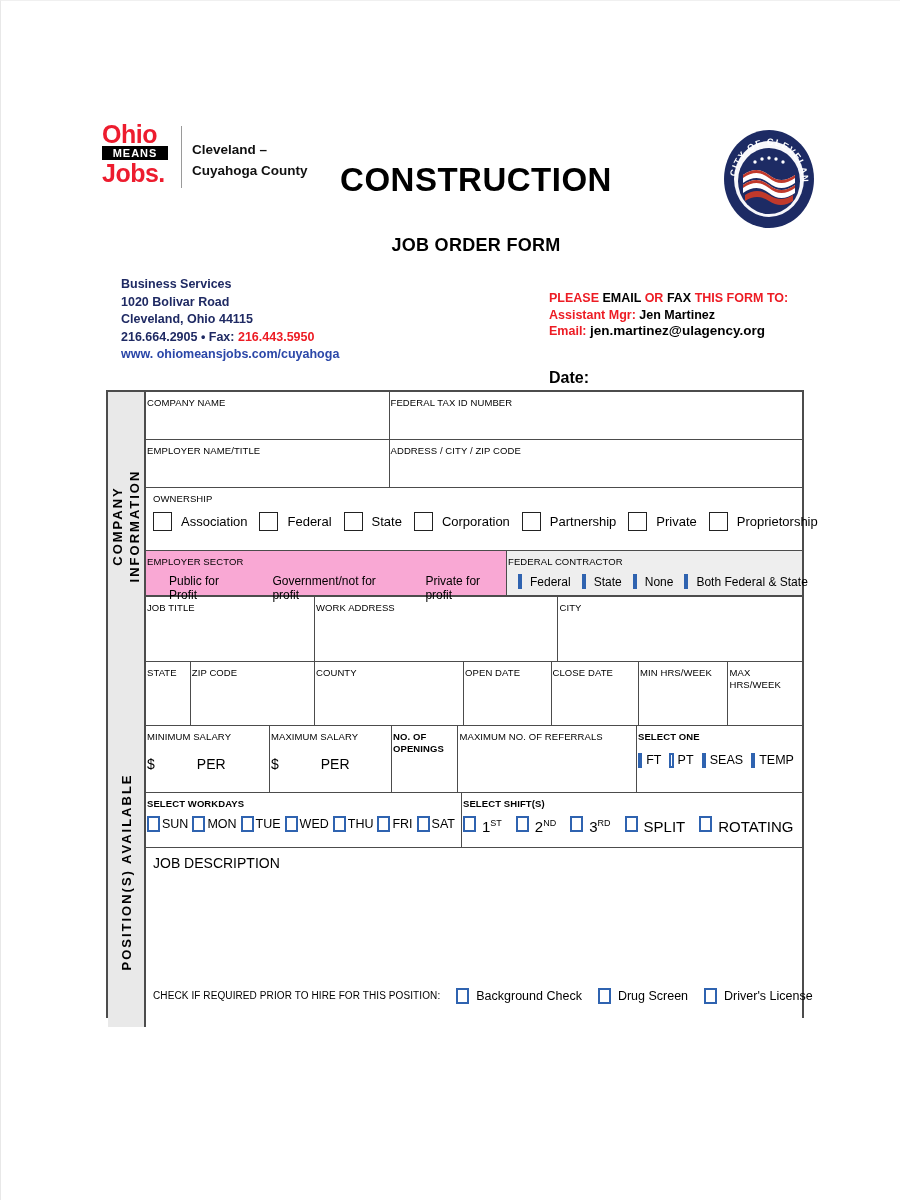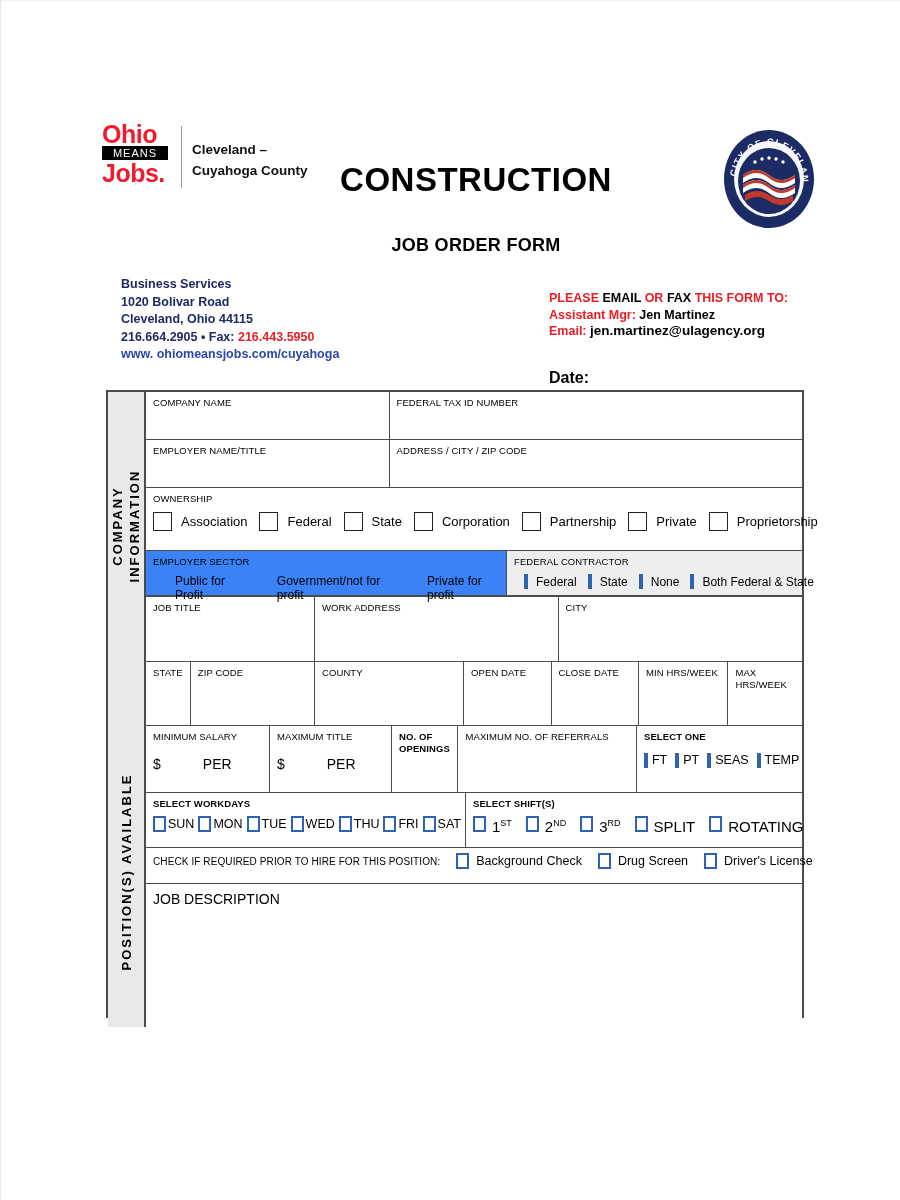--- a/index.html
+++ b/index.html
@@ -42,21 +42,21 @@
     font-family: "Liberation Sans", sans-serif;
     font-weight: bold;
     font-size: 25px;
     line-height: 22px;
     color: #ed1c2e;
     letter-spacing: -0.5px;
   }
   .omj-means {
     background: #000;
     color: #fff;
-    font-weight: normal;
+    font-weight: bold;
     font-size: 11px;
     letter-spacing: 1px;
     text-align: center;
     line-height: 14px;
     width: 66px;
     margin: 1px 0 1px 0;
   }
   .omj-jobs {
     font-family: "Liberation Sans", sans-serif;
     font-weight: bold;
@@ -191,21 +191,21 @@
   .row {
     display: flex;
     border-bottom: 1.6px solid #4c4c4c;
     box-sizing: border-box;
   }
   .row:last-child { border-bottom: none; }
   .cell {
     position: relative;
     border-right: 1.2px solid #4c4c4c;
     box-sizing: border-box;
-    padding: 5px 0 0 7px;
+    padding: 5px 0 0 1px;
   }
   .cell:last-child { border-right: none; }
   .clab {
     font-size: 9.5px;
     letter-spacing: 0.1px;
     line-height: 12px;
     white-space: nowrap;
     display: block;
   }
   .clab.bold { font-weight: bold; }
@@ -434,21 +434,21 @@
                 </div>
               <div class="own-item">
                   <span class="cb-sq"></span>
                   <span class="lbl">Proprietorship</span>
                 </div>
             </div>
           </div>
         </div>
 
         <div class="row" style="height:44px; border-bottom:none;">
-          <div class="cell" style="width:365px; background:#3b82f6;">
+          <div class="cell" style="width:365px; background:#f9a8d4;">
             <span class="clab">EMPLOYER SECTOR</span>
             <div class="sector-opts">
               <span>Public for Profit</span>
               <span>Government/not for profit</span>
               <span>Private for profit</span>
             </div>
           </div>
           <div class="cell" style="width:295px; border-right:none; background:#eeeeee;">
             <span class="clab">FEDERAL CONTRACTOR</span>
             <div class="fedc-opts">
@@ -510,21 +510,21 @@
             <span class="clab wrap">MAX HRS/WEEK</span>
           </div>
         </div>
 
         <div class="row" style="height:67px;">
           <div class="cell" style="width:125px;">
             <span class="clab">MINIMUM SALARY</span>
             <span class="money"><span>$</span><span class="per">PER</span></span>
           </div>
           <div class="cell" style="width:123px;">
-            <span class="clab">MAXIMUM TITLE</span>
+            <span class="clab">MAXIMUM SALARY</span>
             <span class="money"><span>$</span><span class="per">PER</span></span>
           </div>
           <div class="cell" style="width:67px;">
             <span class="clab bold wrap">NO. OF OPENINGS</span>
           </div>
           <div class="cell" style="width:180px;">
             <span class="clab">MAXIMUM NO. OF REFERRALS</span>
           </div>
           <div class="cell" style="width:165px;">
             <span class="clab bold">SELECT ONE</span>
@@ -592,20 +592,26 @@
                 </span>
               <span class="sh">
                   <span class="cb-blue-w"></span>
                   <span class="lbl"><span>SPLIT</span></span>
                 </span>
               <span class="sh">
                   <span class="cb-blue-w"></span>
                   <span class="lbl"><span>ROTATING</span></span>
                 </span>
             </div>
+          </div>
+        </div>
+
+        <div class="row" style="height:134px; border-bottom:none;">
+          <div class="cell jobdesc" style="width:660px; border-right:none;">
+            <span class="t">JOB DESCRIPTION</span>
           </div>
         </div>
 
         <div class="row" style="height:36px;">
           <div class="cell req-row" style="width:660px; border-right:none; padding-top:0;">
             <span class="req-lab">CHECK IF REQUIRED PRIOR TO HIRE FOR THIS POSITION:</span>
             <span class="req-item">
                 <span class="cb-blue-w"></span>
                 <span class="lbl">Background Check</span>
               </span>
@@ -613,23 +619,17 @@
                 <span class="cb-blue-w"></span>
                 <span class="lbl">Drug Screen</span>
               </span>
             <span class="req-item">
                 <span class="cb-blue-w"></span>
                 <span class="lbl">Driver's License</span>
               </span>
           </div>
         </div>
 
-        <div class="row" style="height:134px; border-bottom:none;">
-          <div class="cell jobdesc" style="width:660px; border-right:none;">
-            <span class="t">JOB DESCRIPTION</span>
-          </div>
-        </div>
-
       </div>
     </div>
 
   </div>
 </div>
 
 </body></html>

